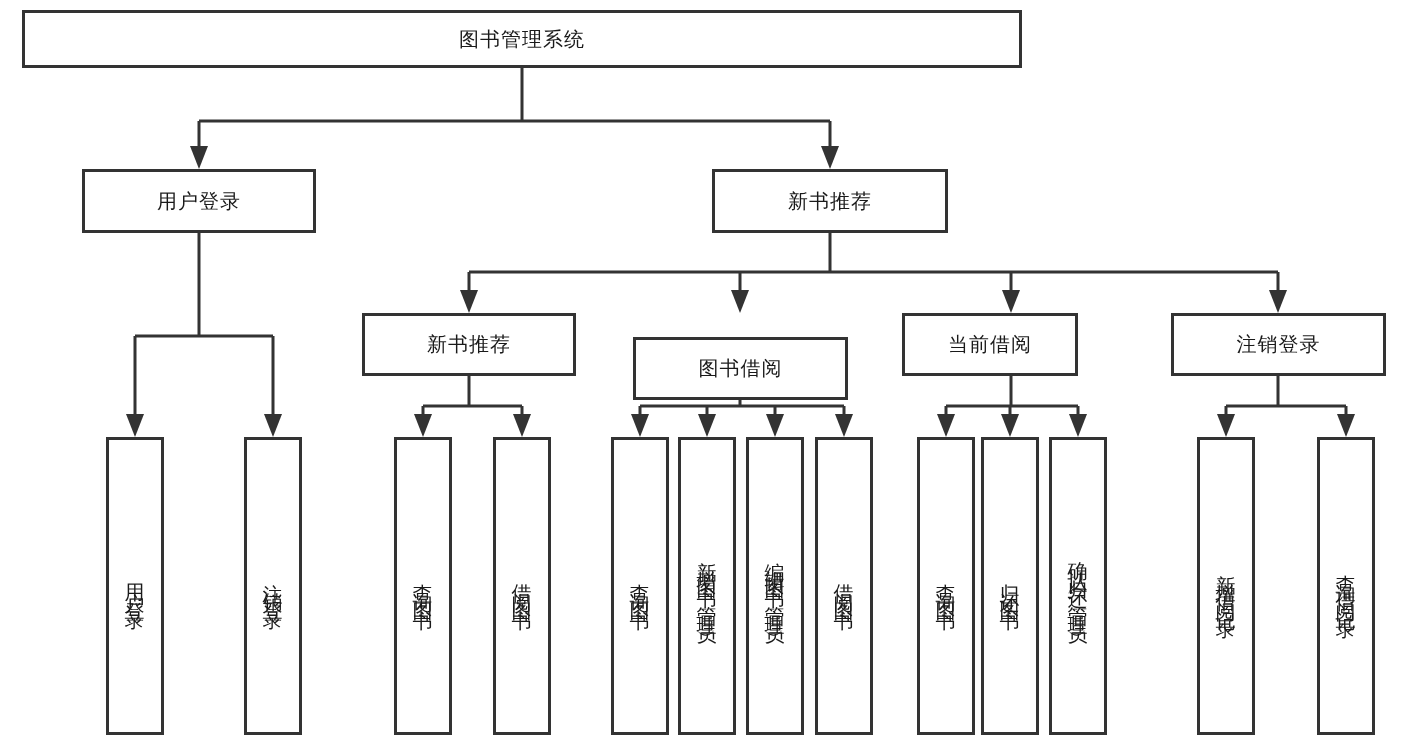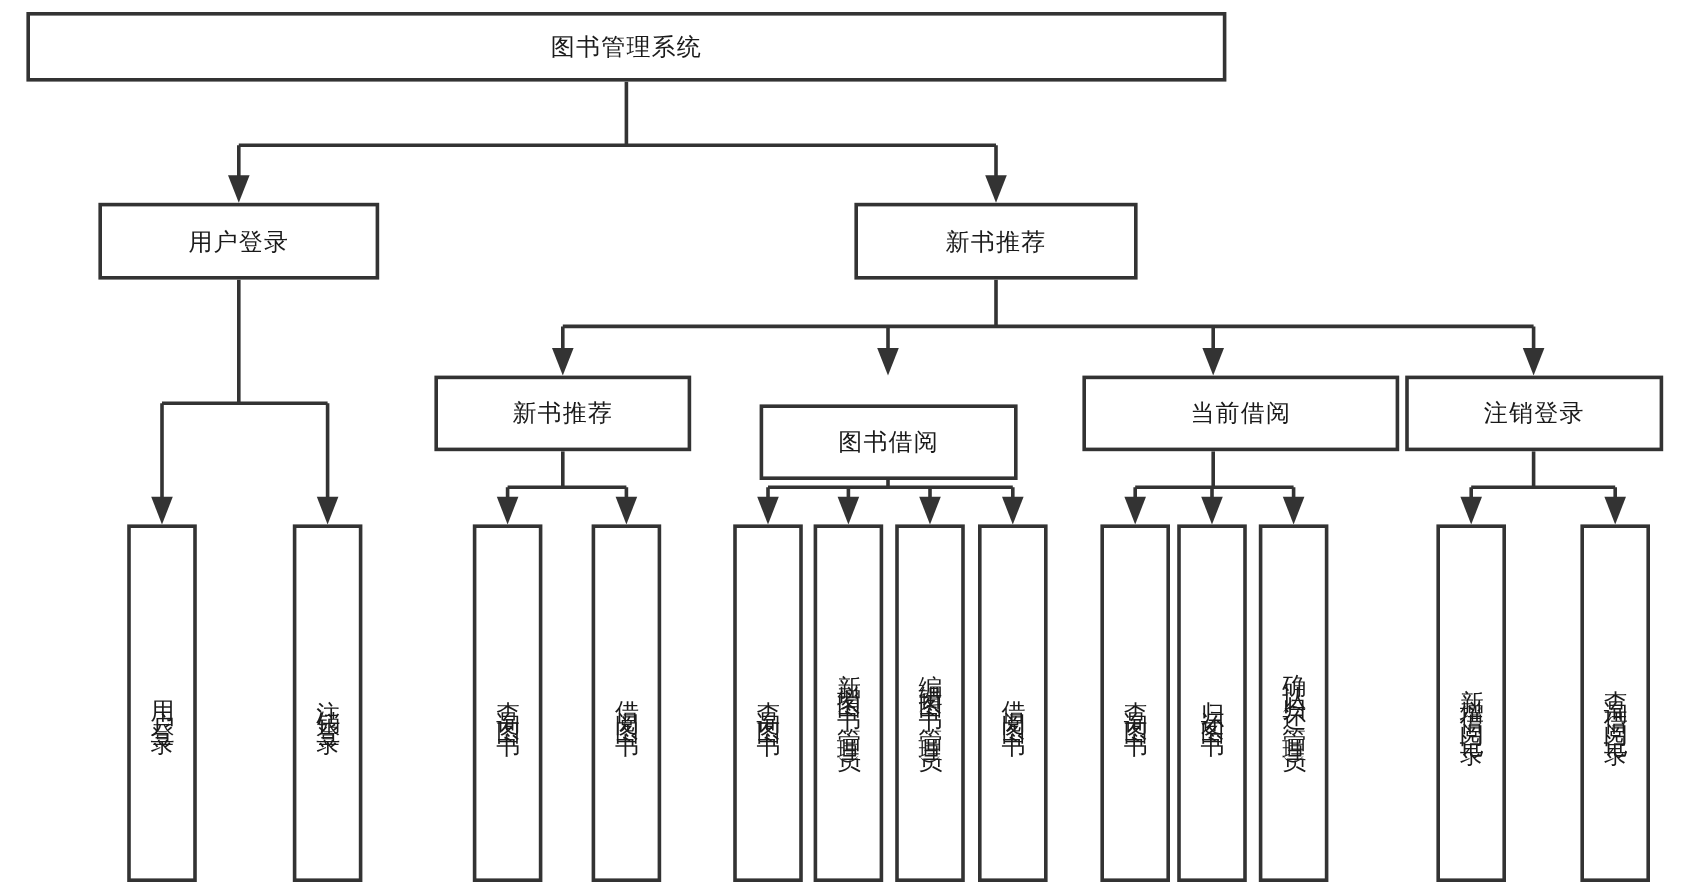--- a/index.html
+++ b/index.html
@@ -41,21 +41,21 @@
     line-height: 1;
     letter-spacing: 9px;
     white-space: nowrap;
   }
   
   .n-root { left: 22px;  top: 10px;  width: 1000px; height: 58px; }
   .n-l2a  { left: 82px;  top: 169px; width: 234px;  height: 64px; }
   .n-l2b  { left: 712px; top: 169px; width: 236px;  height: 64px; }
   .n-l3a  { left: 362px;  top: 313px; width: 214px; height: 63px; }
   .n-l3b  { left: 633px;  top: 313px; width: 215px; height: 63px; margin-top: 24px; }
-  .n-l3c  { left: 902px;  top: 313px; width: 264px; height: 63px; }
+  .n-l3c  { left: 902px;  top: 313px; width: 176px; height: 63px; }
   .n-l3d  { left: 1171px; top: 313px; width: 215px; height: 63px; }
   .leaf   { top: 437px; width: 58px; height: 298px; }
   .n-f1  { left: 106px; }
   .n-f2  { left: 244px; }
   .n-f3  { left: 394px; }
   .n-f4  { left: 493px; }
   .n-f5  { left: 611px; }
   .n-f6  { left: 678px; }
   .n-f7  { left: 746px; }
   .n-f8  { left: 815px; }

